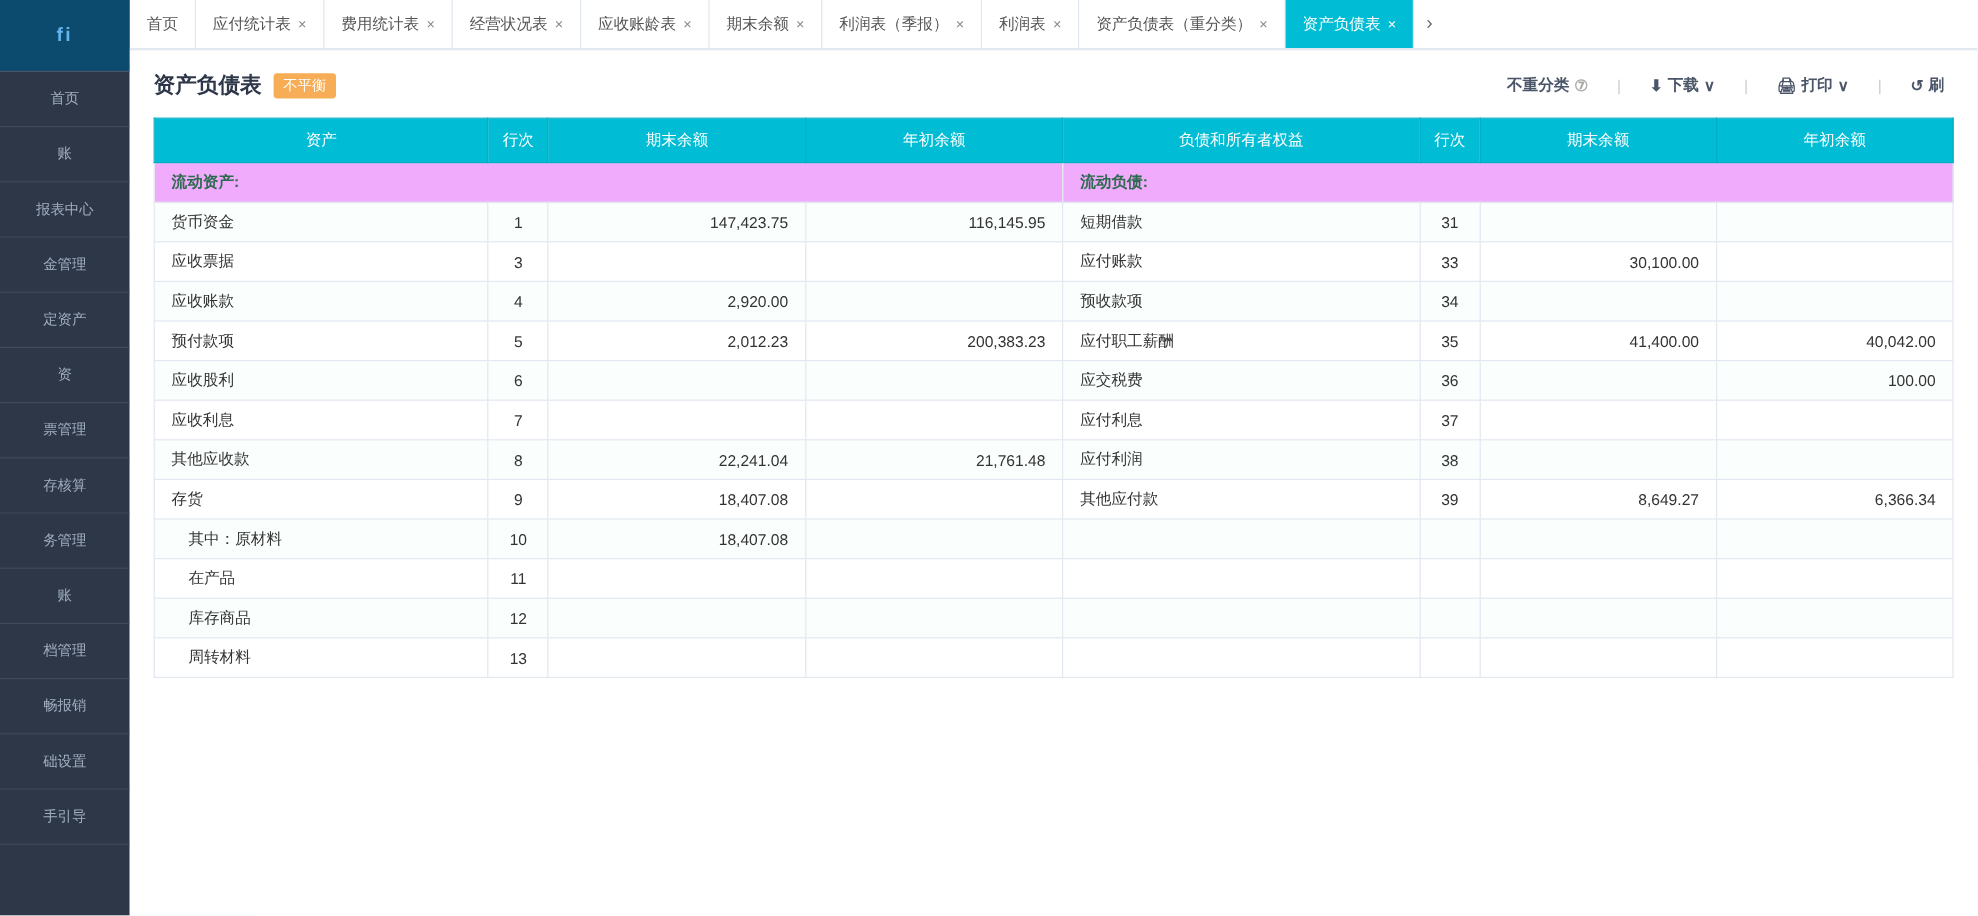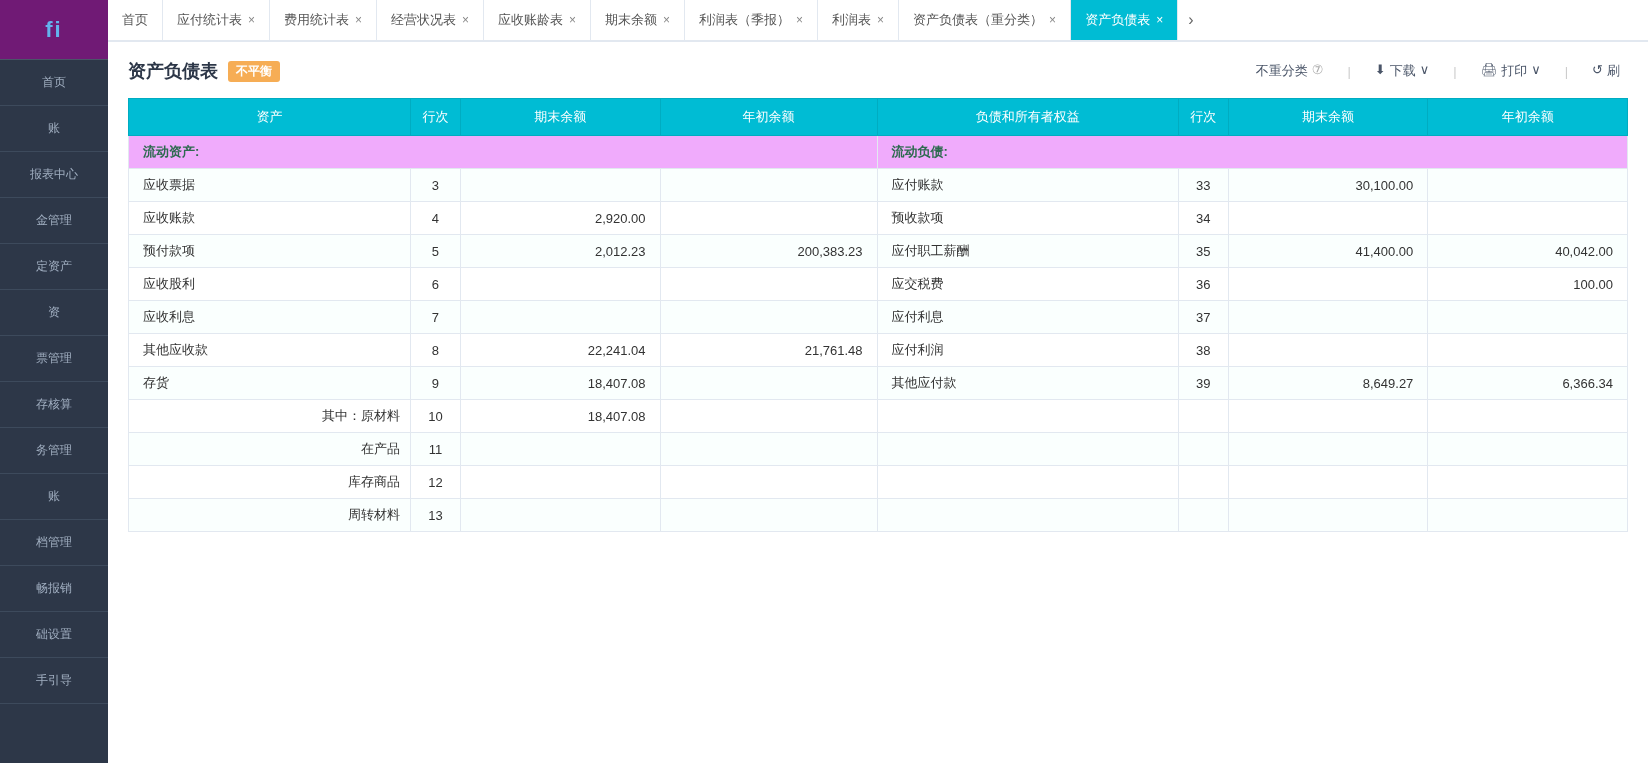--- a/index.html
+++ b/index.html
@@ -10,25 +10,25 @@
       width: 108px;
       background: #2d3748;
       color: #cbd5e0;
       flex-shrink: 0;
       display: flex;
       flex-direction: column;
       overflow: hidden;
     }
     .sidebar-logo {
       height: 60px;
-      background: #701a75;
+      background: #0c4a6e;
       display: flex;
       align-items: center;
       justify-content: center;
-      font-size: 22px;
+      font-size: 16px;
       font-weight: bold;
       color: #63b3ed;
       letter-spacing: 2px;
       border-bottom: 1px solid #4a5568;
     }
     .sidebar-item {
       padding: 14px 0;
       text-align: center;
       font-size: 12px;
       cursor: pointer;
@@ -111,36 +111,38 @@
       font-size: 18px;
       font-weight: bold;
       color: #2d3748;
     }
     .badge-unbalanced {
       background: #f6ad55;
       color: #fff;
       padding: 2px 8px;
       border-radius: 3px;
       font-size: 12px;
-      font-weight: bold;
+      font-weight: normal;
     }
     .toolbar-right {
       display: flex;
       align-items: center;
       gap: 16px;
       font-size: 13px;
       color: #555;
     }
     .toolbar-btn {
       display: flex;
+      align-items: center;
       gap: 4px;
       cursor: pointer;
       color: #4a5568;
       padding: 4px 8px;
       border-radius: 3px;
+      font-weight: bold;
     }
     .toolbar-separator {
       color: #ccc;
     }
 
     
     .balance-table {
       width: 100%;
       border-collapse: collapse;
       font-size: 13px;
@@ -164,21 +166,21 @@
       background: #f0abfc;
       color: #2d6a4f;
       font-weight: bold;
       text-align: left;
       padding-left: 14px;
     }
     .balance-table tr:nth-child(even):not(.section-header) td {
       background: #fafffe;
     }
     .balance-table td.text-left { text-align: left; padding-left: 14px; }
-    .balance-table td.text-left.indent { padding-left: 28px; text-align: right; }
+    .balance-table td.text-left.indent { padding-left: 28px; }
     .balance-table td.num { text-align: right; padding-right: 14px; }
     .balance-table td.row-num { color: #333; }
   </style>
 </head>
 <body>
 
 <div class="sidebar">
   <div class="sidebar-logo">fi</div>
   <div class="sidebar-item">首页</div>
   <div class="sidebar-item">账</div>
@@ -283,20 +285,30 @@
           <th>期末余额</th>
           <th>年初余额</th>
         </tr>
       </thead>
       <tbody id="table-body">
 
         <tr class="section-header">
           <td colspan="4">流动资产:</td>
           <td colspan="4">流动负债:</td>
         </tr>
+      <tr>
+      <td class="text-left">货币资金</td>
+      <td class="row-num">1</td>
+      <td class="num">147,423.75</td>
+      <td class="num">116,145.95</td>
+      <td class="text-left">短期借款</td>
+      <td class="row-num">31</td>
+      <td class="num"></td>
+      <td class="num"></td>
+    </tr>
           <tr>
       <td class="text-left">应收票据</td>
       <td class="row-num">3</td>
       <td class="num"></td>
       <td class="num"></td>
       <td class="text-left">应付账款</td>
       <td class="row-num">33</td>
       <td class="num">30,100.00</td>
       <td class="num"></td>
     </tr>

